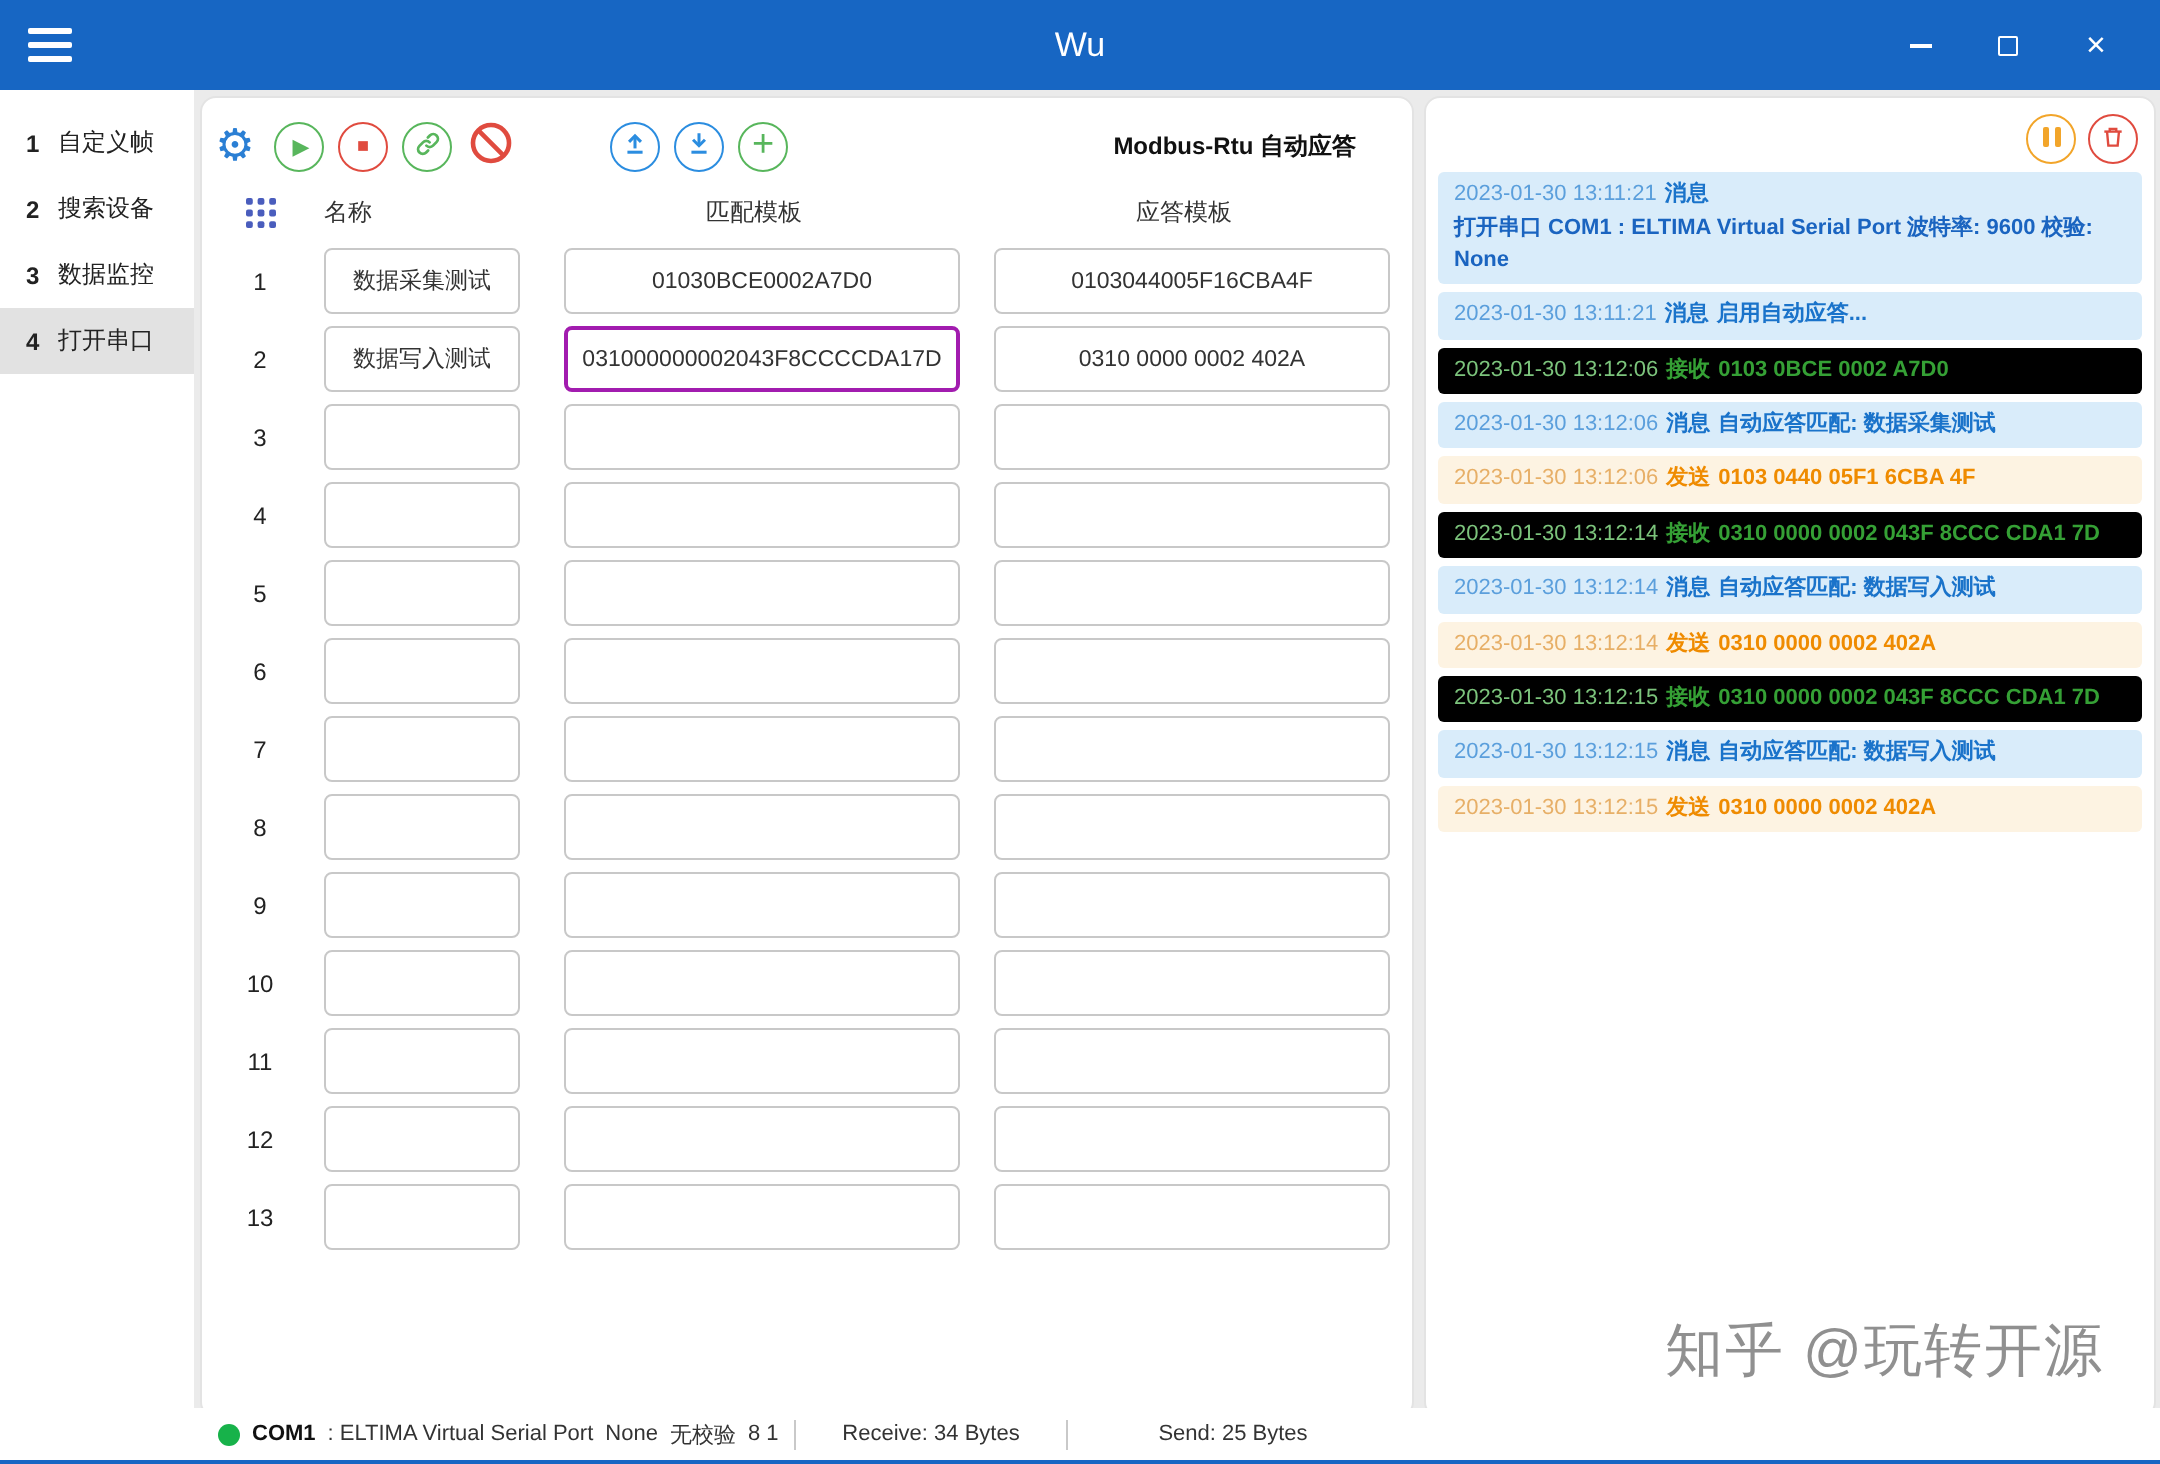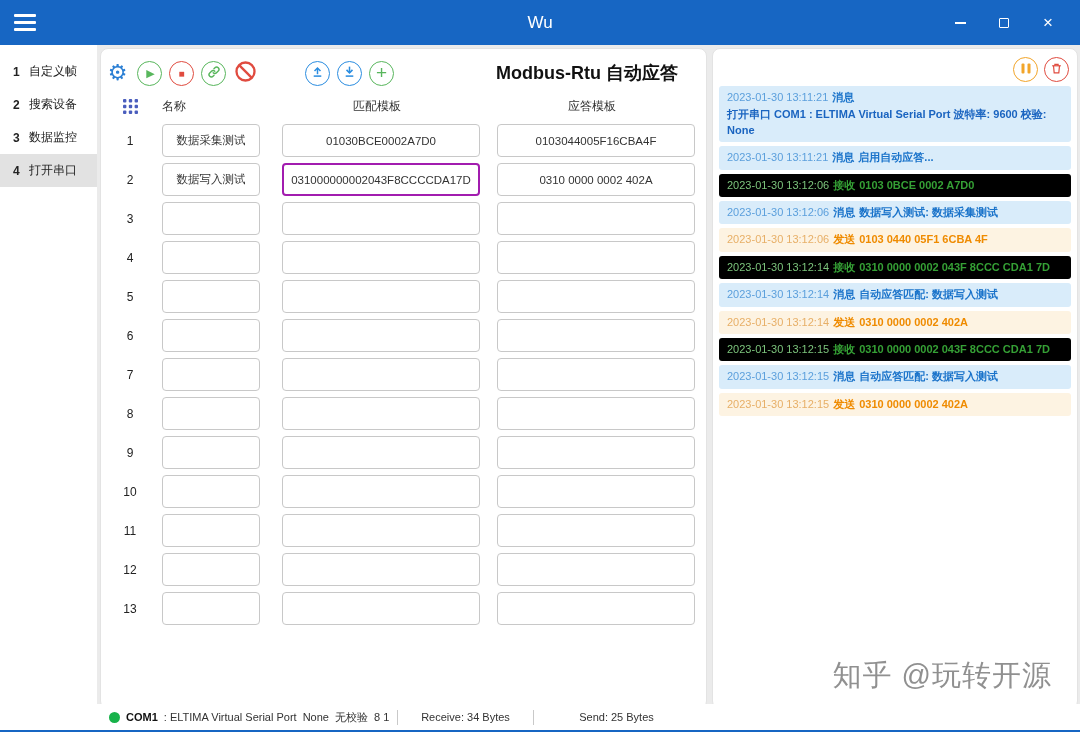--- a/index.html
+++ b/index.html
@@ -32,21 +32,21 @@
   .toolbar { display: flex; align-items: center; padding: 8px 4px 0 4px; height: 40px; }
   .icon-btn { width: 25px; height: 25px; border-radius: 50%; background: #fff; border: 1.5px solid transparent; display: flex; align-items: center; justify-content: center; margin-right: 7px; cursor: pointer; flex: none; }
   .btn-gear { border: none; color: #2b7fd4; font-size: 22px; line-height: 1; }
   .btn-play { border-color: #58b65c; color: #58b65c; font-size: 11px; padding-left: 2px; }
   .btn-stop { border-color: #e04b3f; color: #e04b3f; font-size: 10px; }
   .btn-connect { border-color: #58b65c; }
   .btn-disconnect { border: none; }
   .tb-gap { width: 40px; flex: none; }
   .btn-import, .btn-export { border-color: #2b8de0; }
   .btn-add { border-color: #58b65c; color: #58b65c; font-size: 19px; line-height: 0; }
-  .main-title { margin-left: auto; margin-right: 24px; font-size: 18px; font-weight: bold; color: #111; white-space: nowrap; }
+  .main-title { margin-left: auto; margin-right: 24px; font-size: 12px; font-weight: bold; color: #111; white-space: nowrap; }
 
   .thead { display: flex; align-items: center; height: 30px; margin-top: 2px; padding-left: 8px; font-size: 12px; color: #333; }
   .th-gridicon { width: 42px; display: flex; justify-content: center; }
   .th.name { width: 98px; margin-left: 11px; }
   .th.match { width: 198px; margin-left: 18px; text-align: center; }
   .th.resp { width: 198px; margin-left: 17px; text-align: center; }
 
   .trow { display: flex; align-items: center; height: 39px; padding-left: 8px; }
   .rownum { width: 42px; text-align: center; font-size: 12px; color: #222; }
   input.cell { height: 33px; border: 1px solid #c8c8c8; border-radius: 4px; text-align: center; font-size: 11.5px; color: #333; font-family: inherit; background: #fff; outline: none; }
@@ -312,21 +312,21 @@
     <span class="log-time">2023-01-30 13:11:21</span><span class="log-tag">消息</span><span class="log-text">启用自动应答...</span>
     
   </div>
 
   <div class="log-entry recv">
     <span class="log-time">2023-01-30 13:12:06</span><span class="log-tag">接收</span><span class="log-text">0103 0BCE 0002 A7D0</span>
     
   </div>
 
   <div class="log-entry msg">
-    <span class="log-time">2023-01-30 13:12:06</span><span class="log-tag">消息</span><span class="log-text">数据写入测试: 数据采集测试</span>
+    <span class="log-time">2023-01-30 13:12:06</span><span class="log-tag">消息</span><span class="log-text">自动应答匹配: 数据采集测试</span>
     
   </div>
 
   <div class="log-entry send">
     <span class="log-time">2023-01-30 13:12:06</span><span class="log-tag">发送</span><span class="log-text">0103 0440 05F1 6CBA 4F</span>
     
   </div>
 
   <div class="log-entry recv">
     <span class="log-time">2023-01-30 13:12:14</span><span class="log-tag">接收</span><span class="log-text">0310 0000 0002 043F 8CCC CDA1 7D</span>

